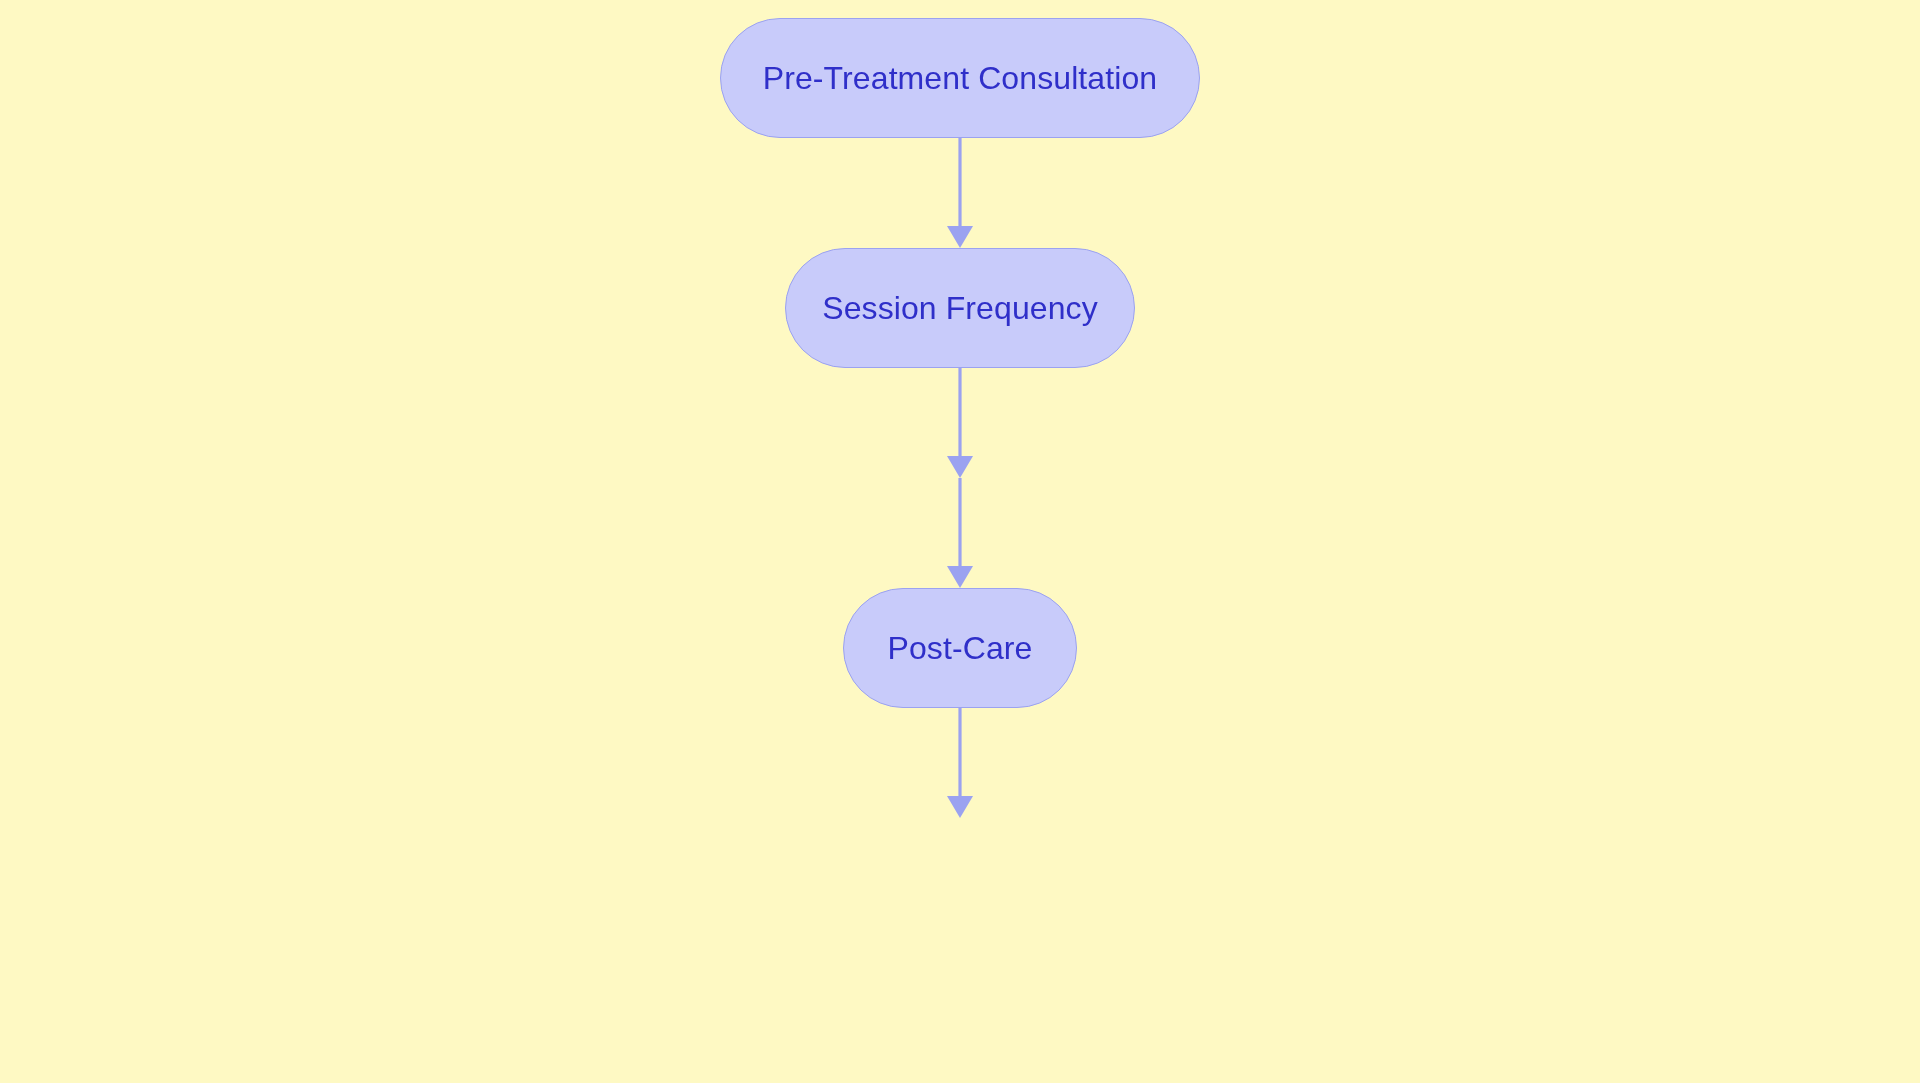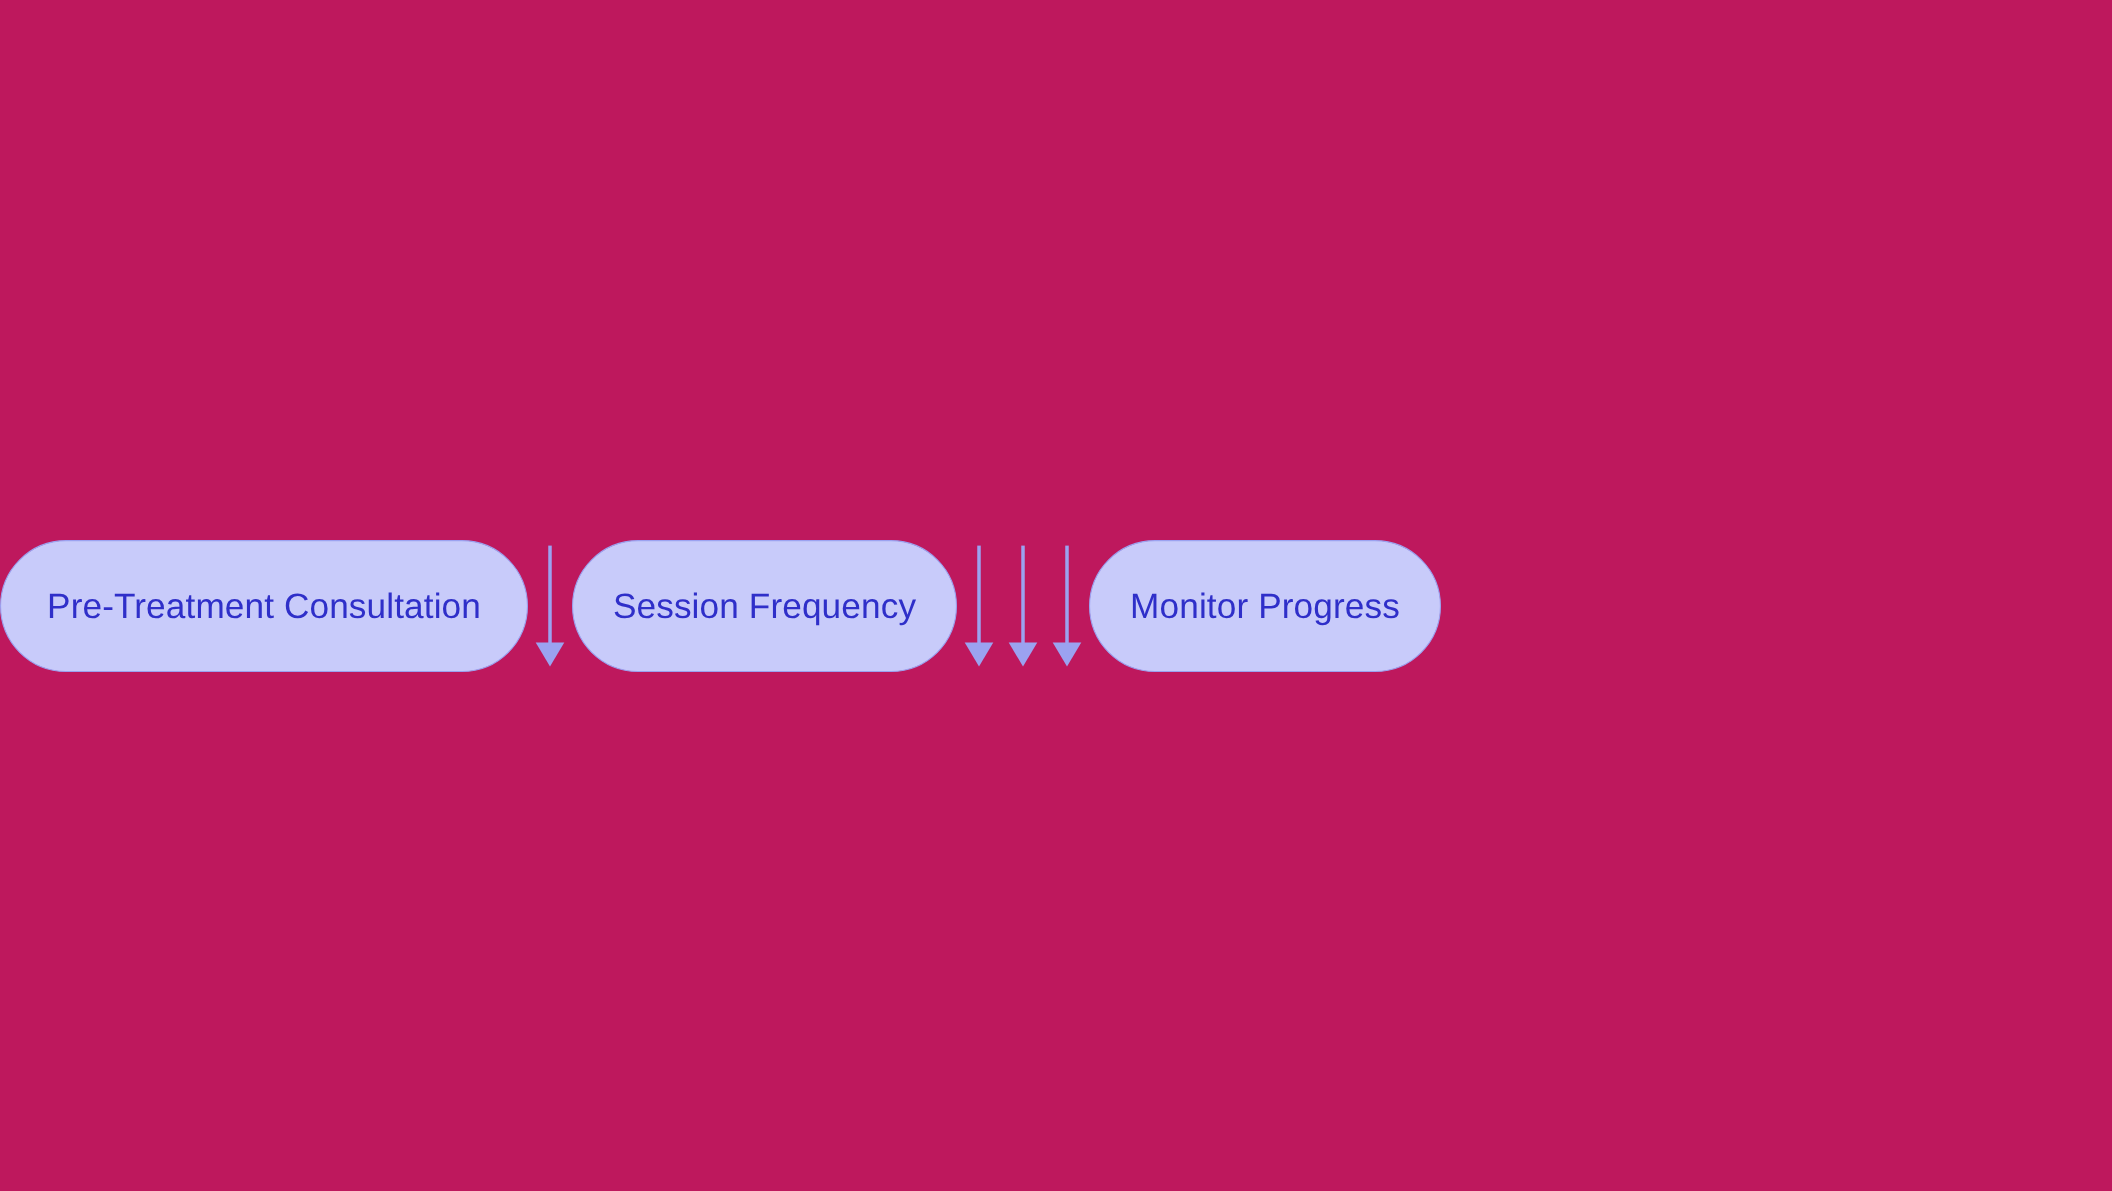--- a/index.html
+++ b/index.html
@@ -12,23 +12,23 @@
     height: 1083px;
     background: #fdfdfd;
     font-family: "Liberation Sans", "DejaVu Sans", sans-serif;
     overflow: hidden;
   }
 
   #flowchart-canvas {
     position: relative;
     width: 1920px;
     height: 1083px;
-    background: #be185d;
+    background: #fef9c3;
     display: flex;
-    flex-direction: row;
+    flex-direction: column;
     align-items: center;
     justify-content: flex-start;
     box-sizing: border-box;
     padding-top: 18px;
   }
 
   .flow-node {
     box-sizing: border-box;
     height: 120px;
     border-radius: 60px;
@@ -106,27 +106,27 @@
 
   <div class="flow-connector">
     <svg viewBox="0 0 40 110" xmlns="http://www.w3.org/2000/svg" aria-hidden="true">
       <g>
         <line x1="20" y1="0" x2="20" y2="90" stroke="#9ba2f0" stroke-width="3.2"></line>
         <polygon points="7,88 33,88 20,110" fill="#9ba2f0"></polygon>
       </g>
     </svg>
   </div>
 
+  <div class="flow-node node-w-234">
+    <span class="flow-node-label">Post-Care</span>
+  </div>
 
   <div class="flow-connector">
     <svg viewBox="0 0 40 110" xmlns="http://www.w3.org/2000/svg" aria-hidden="true">
       <g>
         <line x1="20" y1="0" x2="20" y2="90" stroke="#9ba2f0" stroke-width="3.2"></line>
         <polygon points="7,88 33,88 20,110" fill="#9ba2f0"></polygon>
       </g>
     </svg>
   </div>
 
-  <div class="flow-node node-w-320">
-    <span class="flow-node-label">Monitor Progress</span>
-  </div>
 
 </div>
 
 </body></html>

